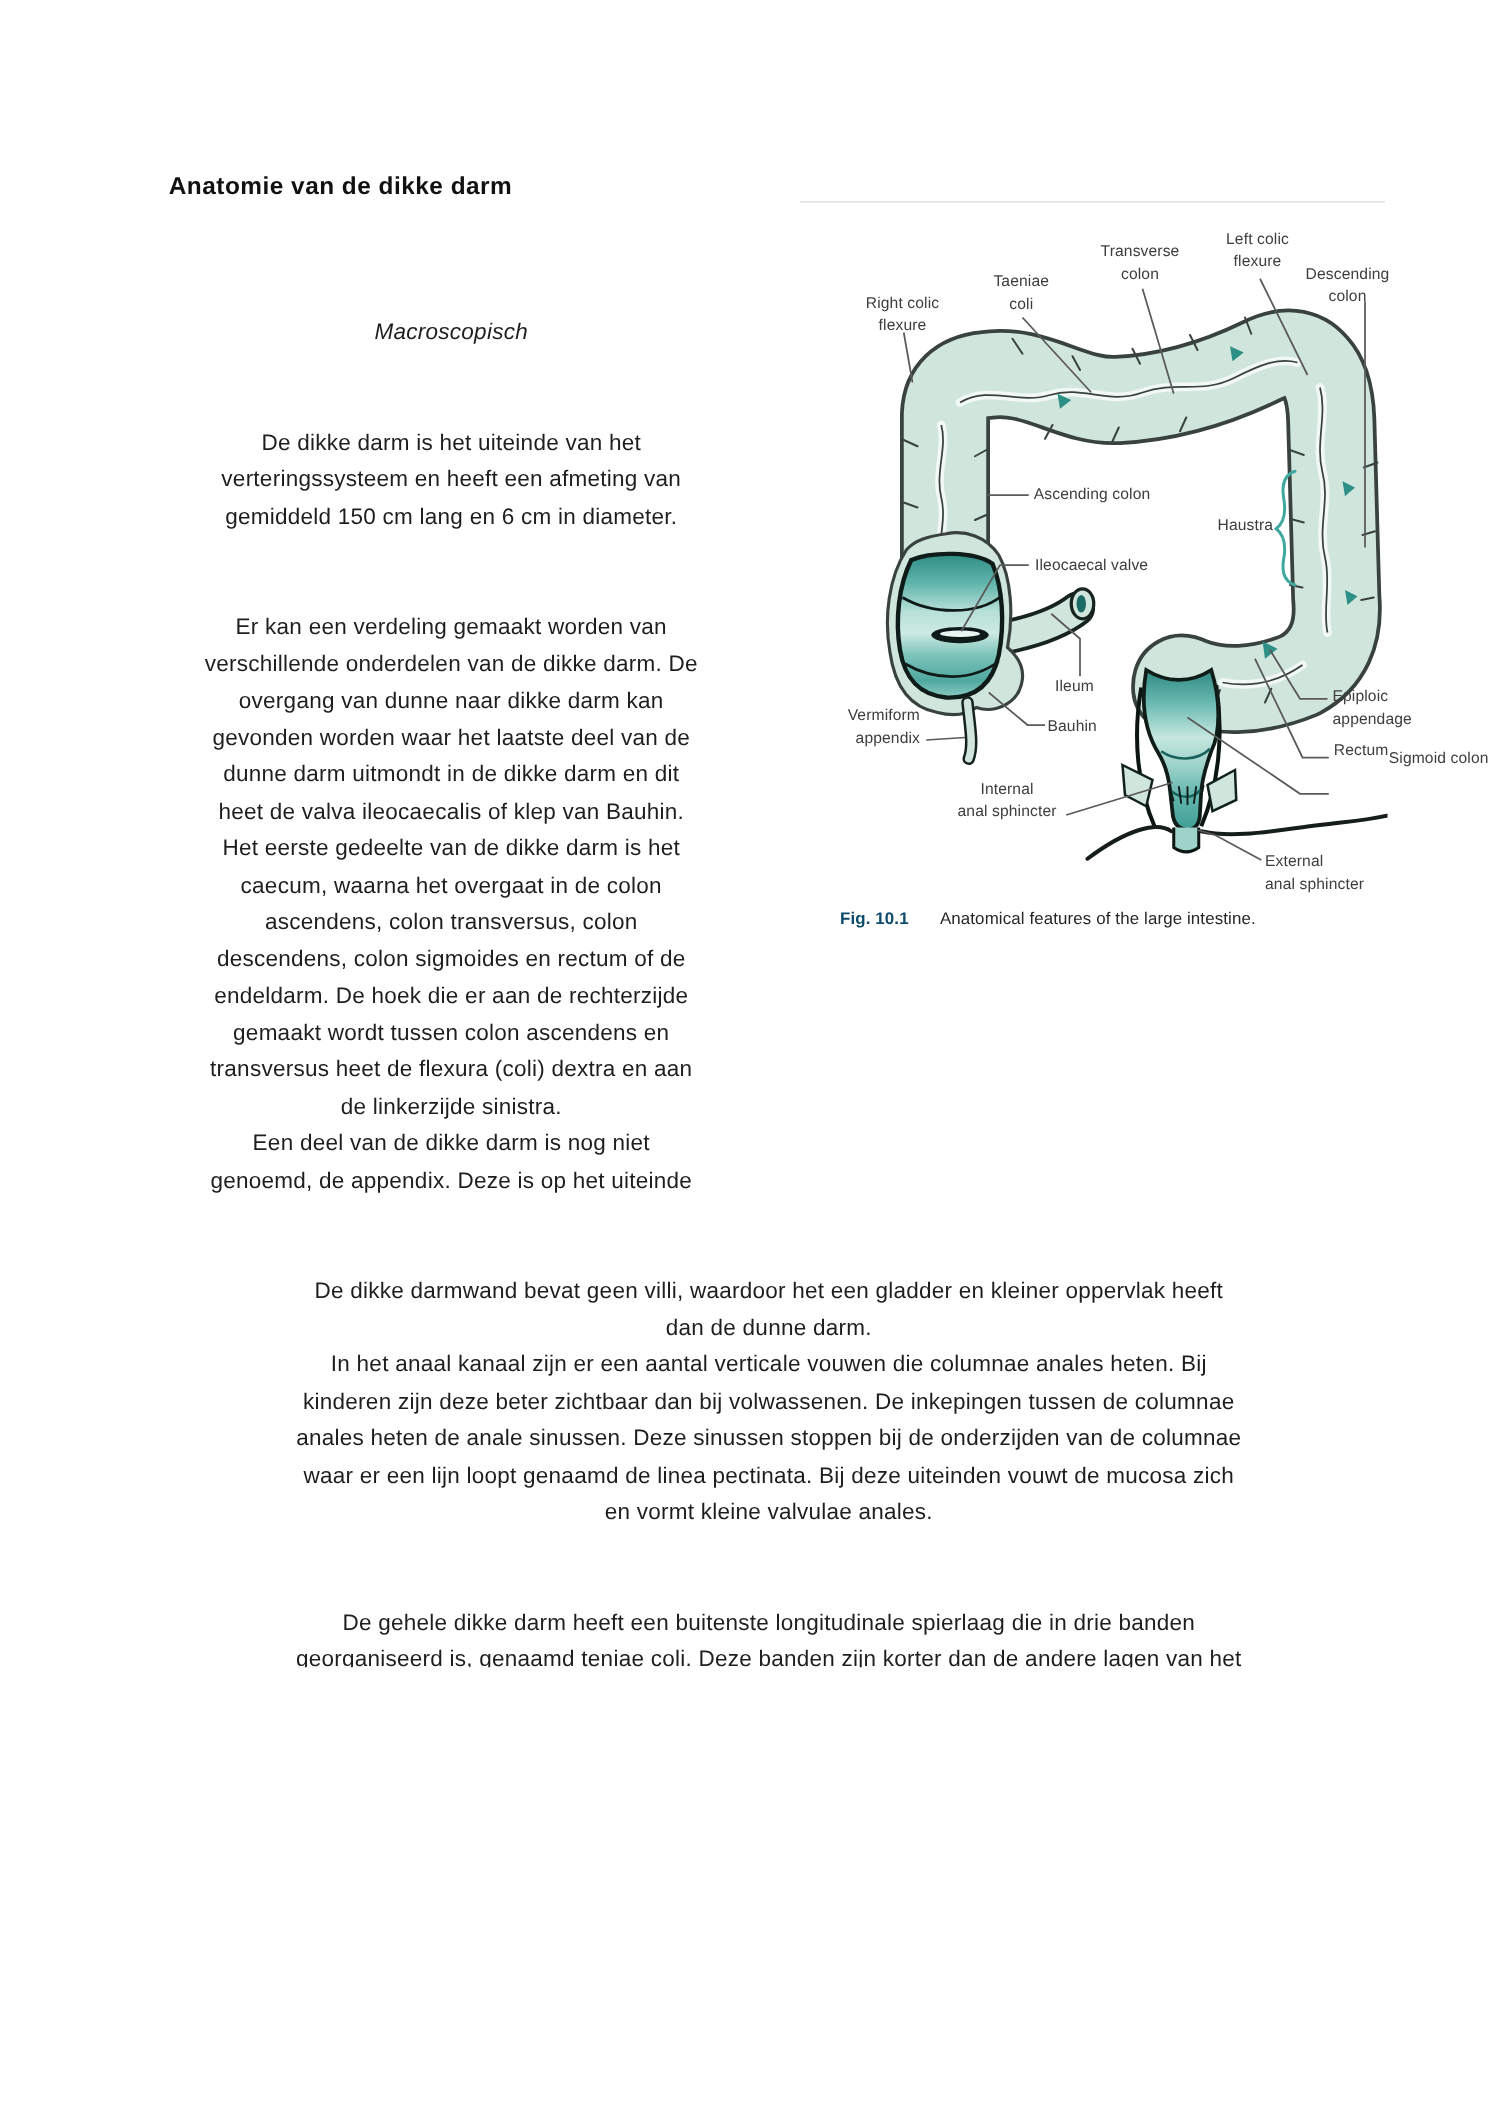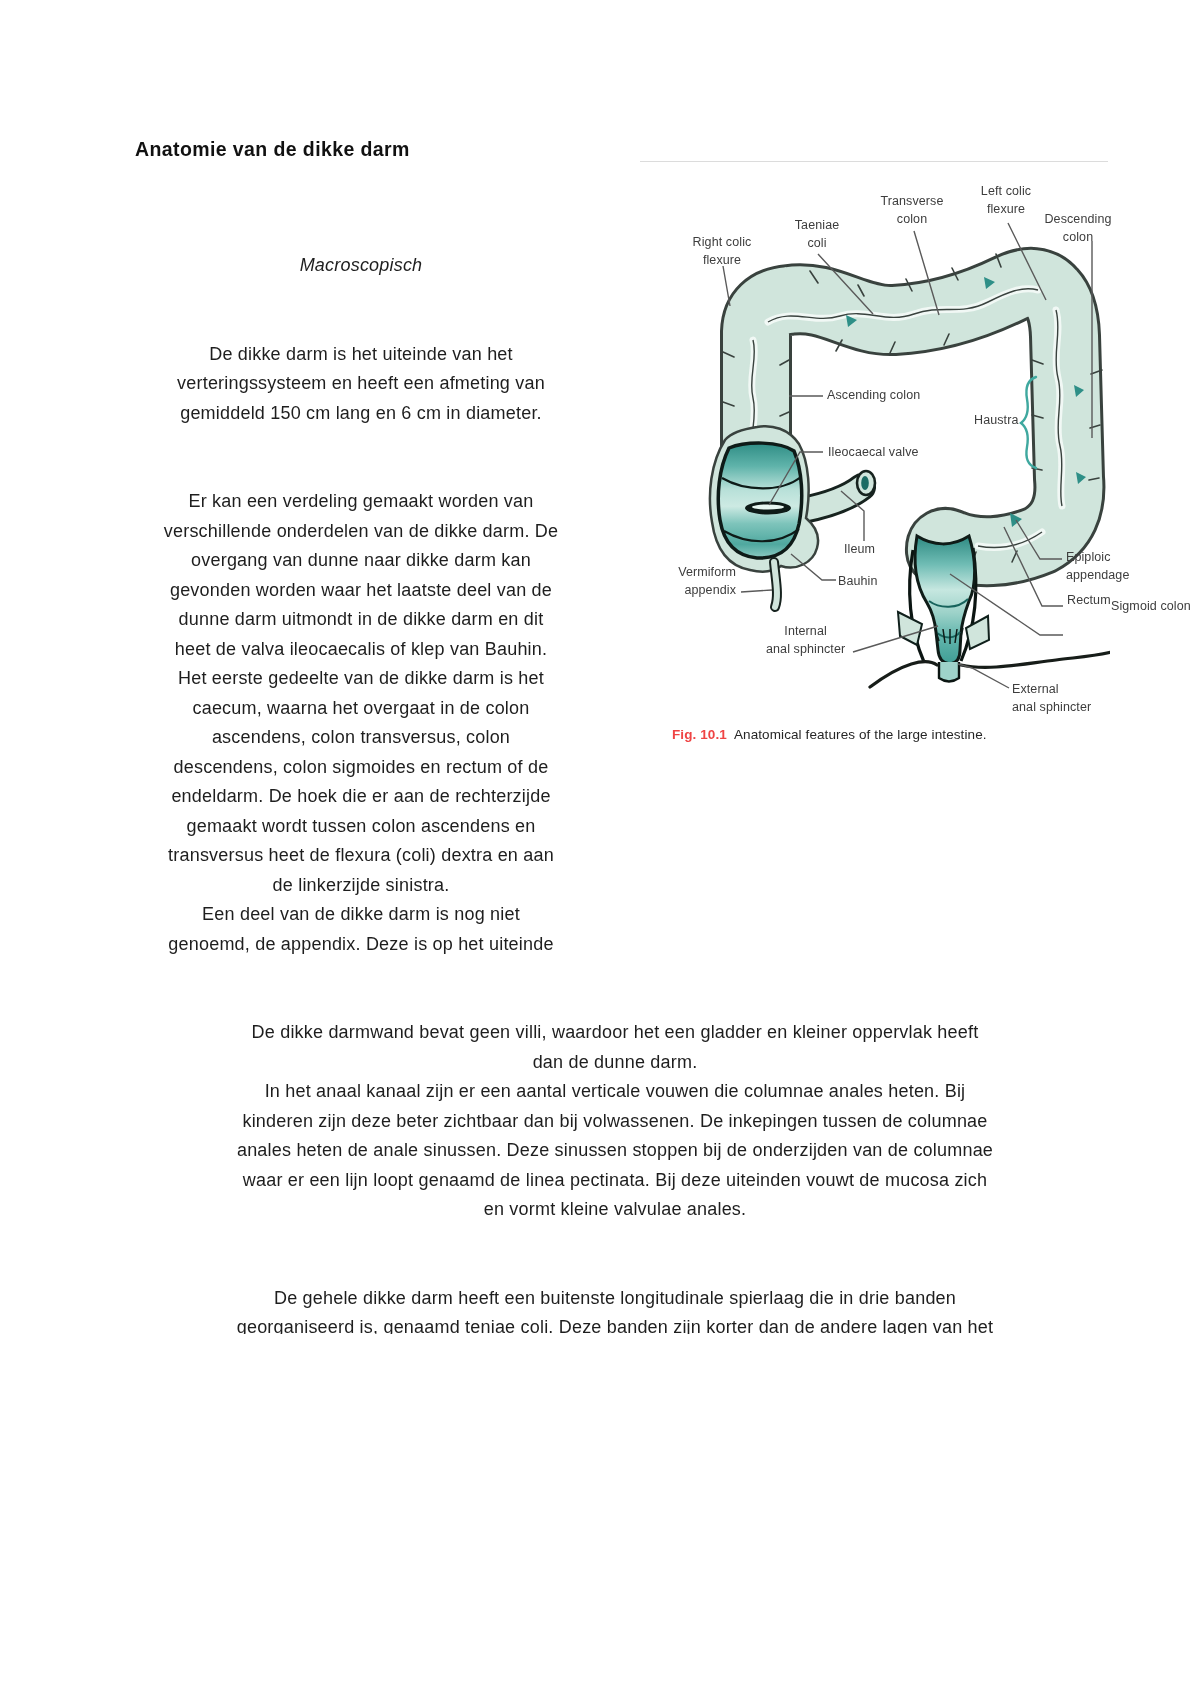--- a/index.html
+++ b/index.html
@@ -21,21 +21,21 @@
   .wide { width:960px; }
   .topline { position:absolute; left:640px; top:161px; width:468px; height:1px; background:#dcdcdc; }
   .figure-art { position:absolute; left:590px; top:150px; width:520px; height:610px; }
   .fig-label {
     position:absolute; font-size:12.5px; line-height:17.5px; color:#3d3d3d;
     white-space:pre; letter-spacing:0.1px;
   }
   .center { transform:translateX(-50%); text-align:center; }
   .alignright { text-align:right; }
   .fig-caption { position:absolute; left:672px; top:727px; font-size:13.5px; color:#262626; letter-spacing:0.1px; }
-  .fig-caption .cap-label { font-weight:bold; margin-right:7px; color:#ef4444; }
+  .fig-caption .cap-label { font-weight:bold; margin-right:25px; color:#0c4a6e; }
   
   .l-rcf  { left:722px;  top:234px; }
   .l-tae  { left:817px;  top:217px; }
   .l-tra  { left:912px;  top:193px; }
   .l-lcf  { left:1006px; top:183px; }
   .l-des  { left:1078px; top:211px; }
   .l-asc  { left:827px;  top:387px; }
   .l-hau  { left:974px;  top:412px; }
   .l-ile  { left:828px;  top:444px; }
   .l-ilm  { left:844px;  top:541px; }

